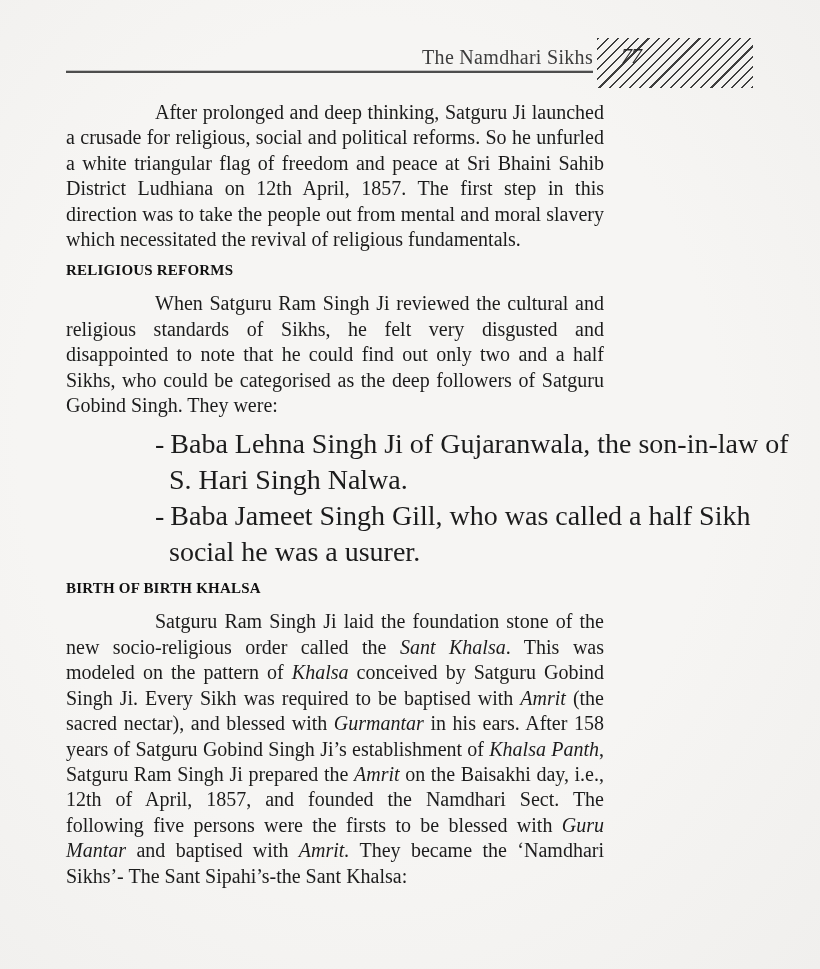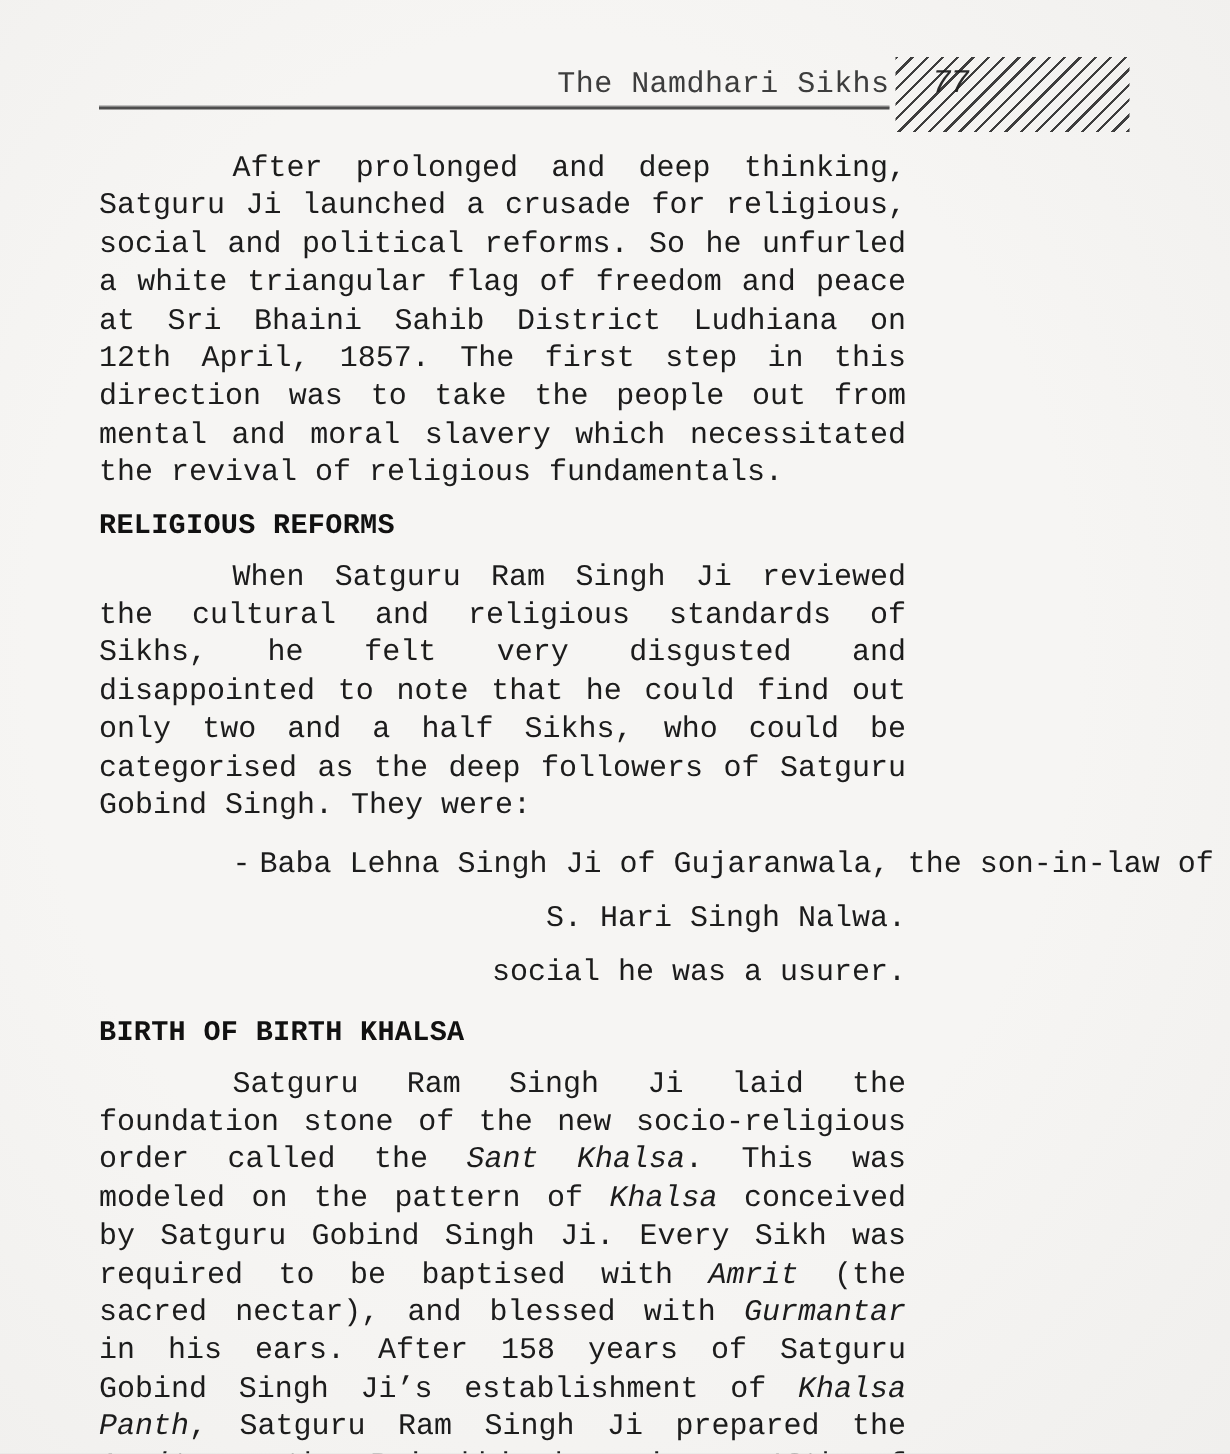--- a/index.html
+++ b/index.html
@@ -6,21 +6,21 @@
     margin: 0;
     padding: 0;
     background: #e9e8e6;
   }
   .page {
     position: relative;
     width: 820px;
     height: 969px;
     overflow: hidden;
     background: radial-gradient(ellipse at 45% 45%, #f6f5f3 55%, #f0efed 100%);
-    font-family: Liberation Mono, monospace;
+    font-family: Liberation Serif, serif;
     color: #1c1c1c;
   }
 
   
   .running-title {
     position: absolute;
     left: 66px;
     top: 45px;
     width: 527px;
     text-align: right;
@@ -78,33 +78,33 @@
   .para {
     margin: 0;
     font-size: 20px;
     line-height: 25.4px;
     text-align: justify;
     color: #1c1c1c;
   }
   .para.indent { text-indent: 89px; }
   .heading {
     margin: 10px 0 12px 0;
-    font-size: 19px;
+    font-size: 15px;
     font-weight: 700;
     color: #111;
     letter-spacing: 0.2px;
   }
   .followers-list {
     margin: 8px 0 2px 0;
     padding-left: 89px;
-    font-size: 20px;
+    font-size: 28px;
     line-height: 36px;
   }
   .list-line { white-space: nowrap; }
-  .list-line.cont { padding-left: 14px; text-align: right; }
+  .list-line.cont { padding-left: 14px; }
   .list-line .dash { padding-right: 6px; }
   i { font-style: italic; }
 </style>
 </head>
 <body>
 
 <div class="page">
 
   <div class="running-title">The Namdhari Sikhs</div>
 
@@ -118,20 +118,21 @@
 
     <p class="para indent">After prolonged and deep thinking, Satguru Ji launched a crusade for religious, social and political reforms. So he unfurled a white triangular flag of freedom and peace at Sri Bhaini Sahib District Ludhiana on 12th April, 1857. The first step in this direction was to take the people out from mental and moral slavery which necessitated the revival of religious fundamentals.</p>
 
     <h2 class="heading">RELIGIOUS REFORMS</h2>
 
     <p class="para indent">When Satguru Ram Singh Ji reviewed the cultural and religious standards of Sikhs, he felt very disgusted and disappointed to note that he could find out only two and a half Sikhs, who could be categorised as the deep followers of Satguru Gobind Singh. They were:</p>
 
     <div class="followers-list">
         <div class="list-line"><span class="dash">-</span>Baba Lehna Singh Ji of Gujaranwala, the son-in-law of</div>
         <div class="list-line cont">S. Hari Singh Nalwa.</div>
+        <div class="list-line"><span class="dash">-</span>Baba Jameet Singh Gill, who was called a half Sikh</div>
         <div class="list-line cont">social he was a usurer.</div>
       </div>
 
     <h2 class="heading">BIRTH OF BIRTH KHALSA</h2>
 
     <p class="para indent">Satguru Ram Singh Ji laid the foundation stone of the new socio-religious order called the <i>Sant Khalsa</i>. This was modeled on the pattern of <i>Khalsa</i> conceived by  Satguru Gobind Singh Ji. Every Sikh was required to be baptised with <i>Amrit</i> (the sacred nectar), and blessed with <i>Gurmantar</i> in his ears. After 158 years of Satguru Gobind Singh Ji’s establishment of <i>Khalsa Panth</i>, Satguru Ram Singh Ji prepared the <i>Amrit</i> on the Baisakhi day, i.e., 12th of April, 1857, and founded the Namdhari Sect. The following five persons were the firsts to be blessed with <i>Guru Mantar</i> and baptised with <i>Amrit.</i> They became the ‘Namdhari Sikhs’- The Sant Sipahi’s-the Sant Khalsa:</p>
 
   </main>
 </div>
 

